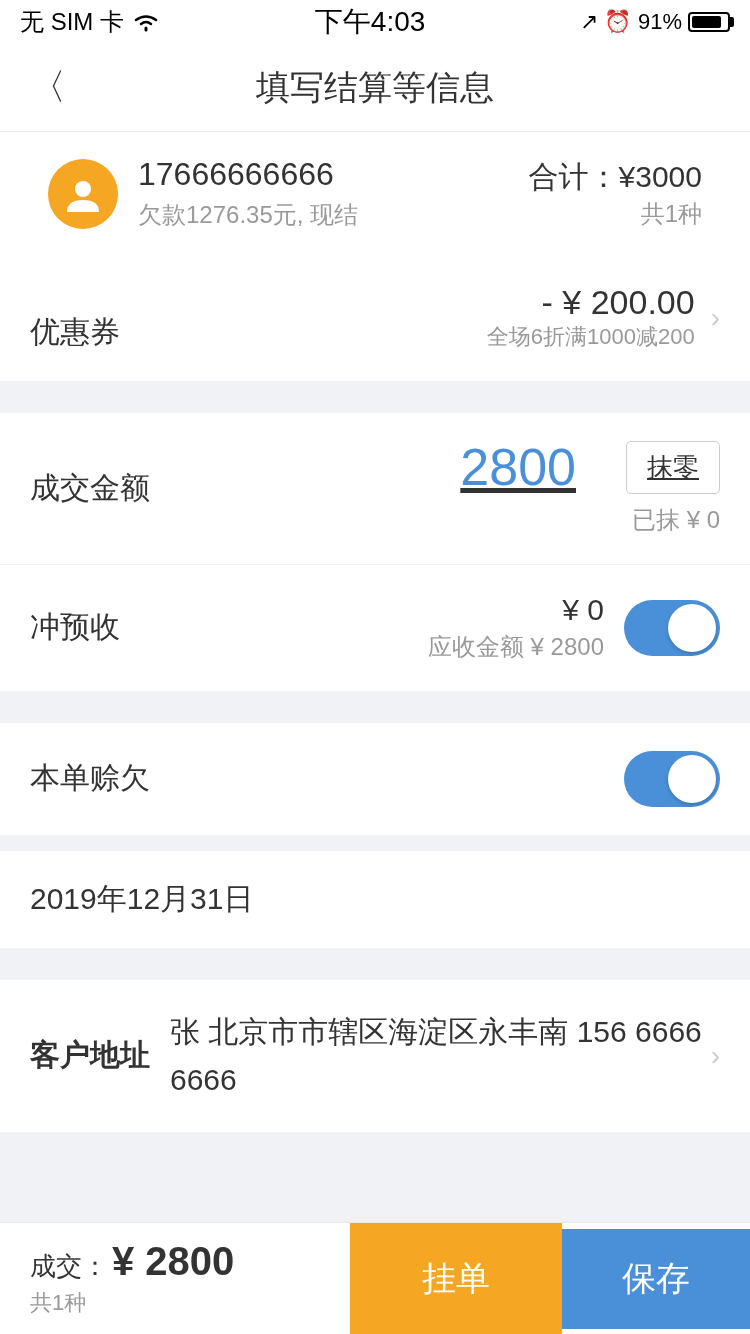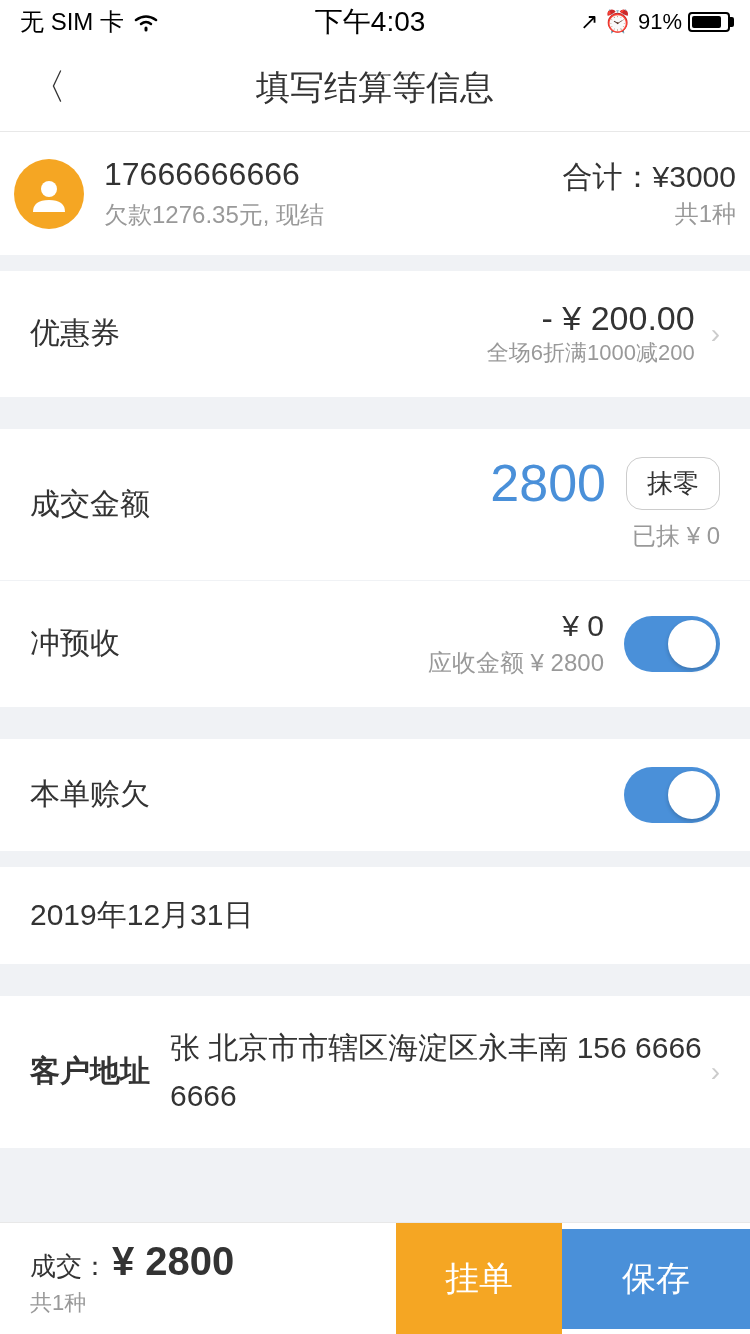--- a/index.html
+++ b/index.html
@@ -80,25 +80,24 @@
     }
 
     
     .content {
       padding-bottom: 120px;
     }
 
     
     .customer-row {
       background: #fff;
-      padding: 24px 14px;
+      padding: 24px 48px;
       display: flex;
       align-items: center;
       justify-content: space-between;
-      margin-bottom: 16px;
     }
     .customer-left { display: flex; align-items: center; gap: 20px; }
     .avatar {
       width: 70px; height: 70px;
       background: #f5a623;
       border-radius: 50%;
       display: flex;
       align-items: center;
       justify-content: center;
       color: #fff;
@@ -109,21 +108,21 @@
     .customer-debt { font-size: 24px; color: #999; }
     .customer-right { text-align: right; }
     .total-amount { font-size: 30px; color: #333; font-weight: 500; }
     .total-count { font-size: 24px; color: #999; }
 
     
     .coupon-row {
       background: #fff;
       padding: 28px 30px;
       display: flex;
-      align-items: center;
+      align-items: flex-end;
       justify-content: space-between;
       margin-bottom: 16px;
       gap: 32px;
     }
     .coupon-label { font-size: 30px; color: #333; }
     .coupon-right { display: flex; align-items: center; gap: 10px; }
     .coupon-discount { font-size: 34px; color: #333; font-weight: 500; }
     .coupon-desc { font-size: 22px; color: #999; text-align: right; line-height: 1.4; }
     .chevron-right { font-size: 28px; color: #ccc; margin-left: 6px; }
 
@@ -137,37 +136,38 @@
     }
     .form-row {
       padding: 28px 30px;
       display: flex;
       align-items: center;
       justify-content: space-between;
       border-bottom: 1px solid #f0f2f5;
     }
     .form-row:last-child { border-bottom: none; }
     .form-label { font-size: 30px; color: #333; }
-    .form-value-right { display: flex; align-items: center; gap: 20px; }
+    .form-value-right { display: flex; align-items: center; gap: 20px; text-decoration: underline; }
 
     
     .transaction-amount {
       font-size: 52px;
       color: #4a90d9;
       font-weight: 500;
       line-height: 1;
     }
     .round-btn {
       border: 1px solid #ccc;
-      border-radius: 16px;
+      border-radius: 5px;
       padding: 8px 20px;
       font-size: 26px;
       color: #333;
       background: #fff;
       cursor: pointer;
+      margin-left: 30px;
     }
     .amount-sub {
       font-size: 24px;
       color: #999;
       text-align: right;
       margin-top: 4px;
     }
 
     
     .toggle {
@@ -253,21 +253,21 @@
       flex: 1;
       padding: 0 30px;
       display: flex;
       flex-direction: column;
       gap: 4px;
     }
     .bottom-label { font-size: 26px; color: #333; }
     .bottom-amount { font-size: 40px; color: #333; font-weight: 600; }
     .bottom-count { font-size: 22px; color: #999; }
     .bottom-btn-hold {
-      width: 166px;
+      width: 212px;
       height: 112px;
       background: #f5a623;
       display: flex;
       align-items: center;
       justify-content: center;
       font-size: 34px;
       color: #fff;
       cursor: pointer;
     }
     .bottom-btn-save {

